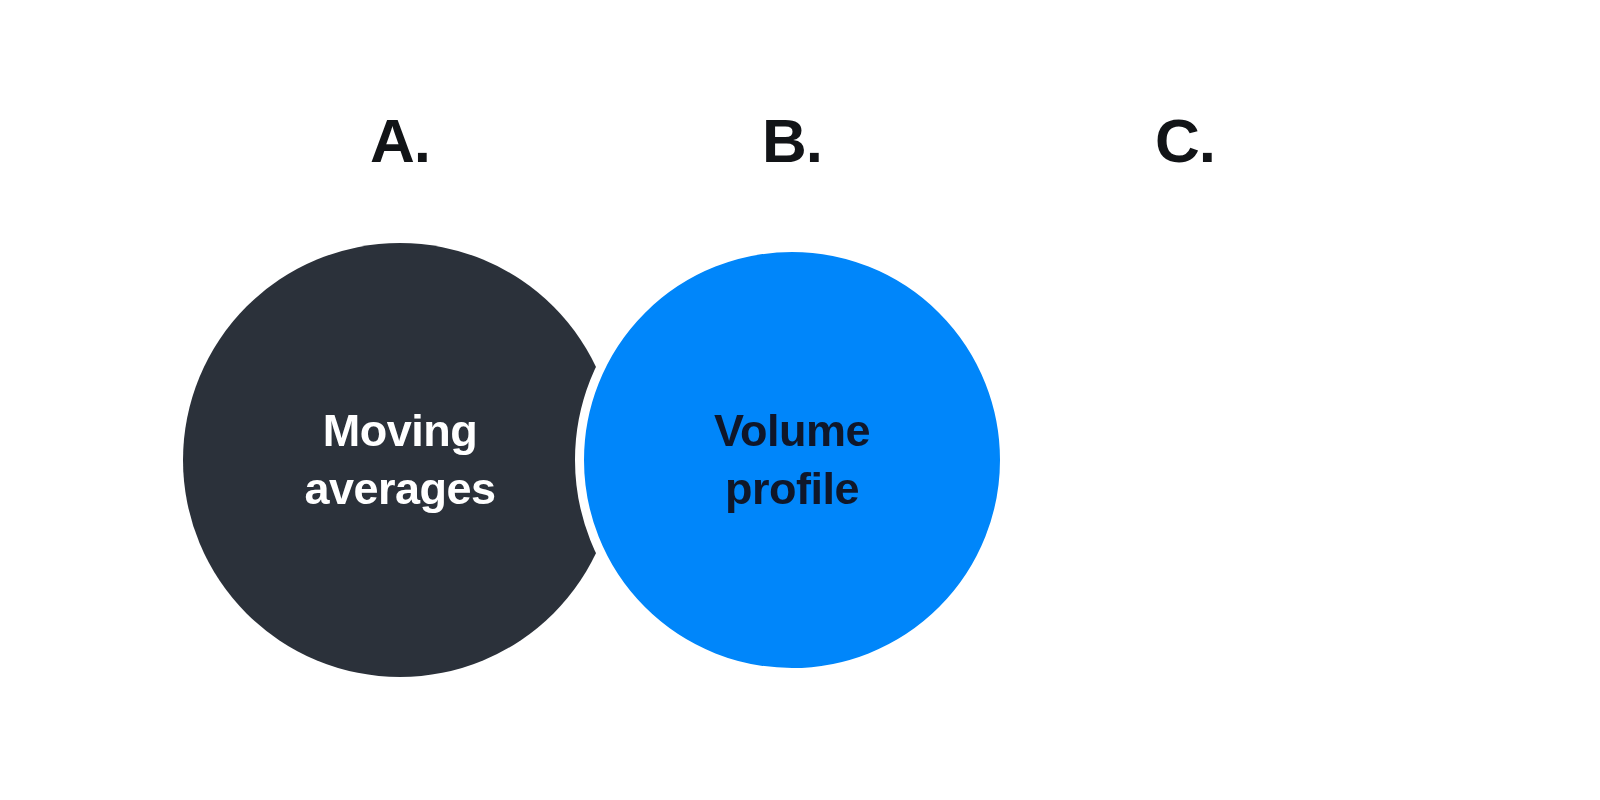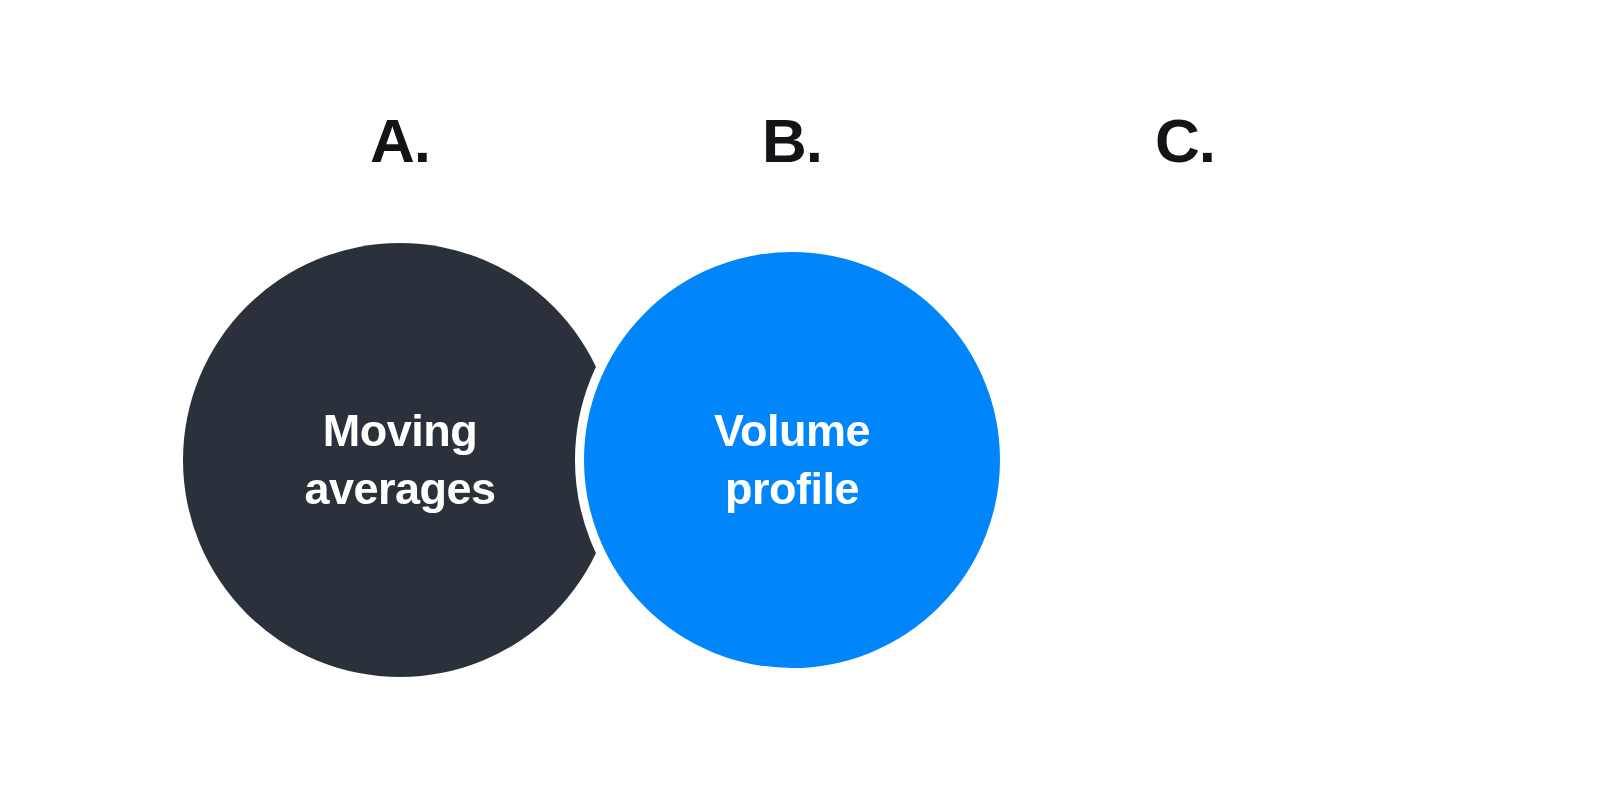--- a/index.html
+++ b/index.html
@@ -109,18 +109,18 @@
 
   <div class="circles-row">
 
     <div class="circle circle-a" style="background-color: rgb(43, 49, 58);">
       <div class="circle-label" style="color: rgb(255, 255, 255);">Moving
 averages</div>
     </div>
 
 
     <div class="circle circle-b" style="background-color: rgb(0, 134, 250);">
-      <div class="circle-label" style="color: #ffffff;">Volume
+      <div class="circle-label" style="color: #0f172a;">Volume
 profile</div>
     </div>
 
   </div>
 </div>
 
 </body></html>

